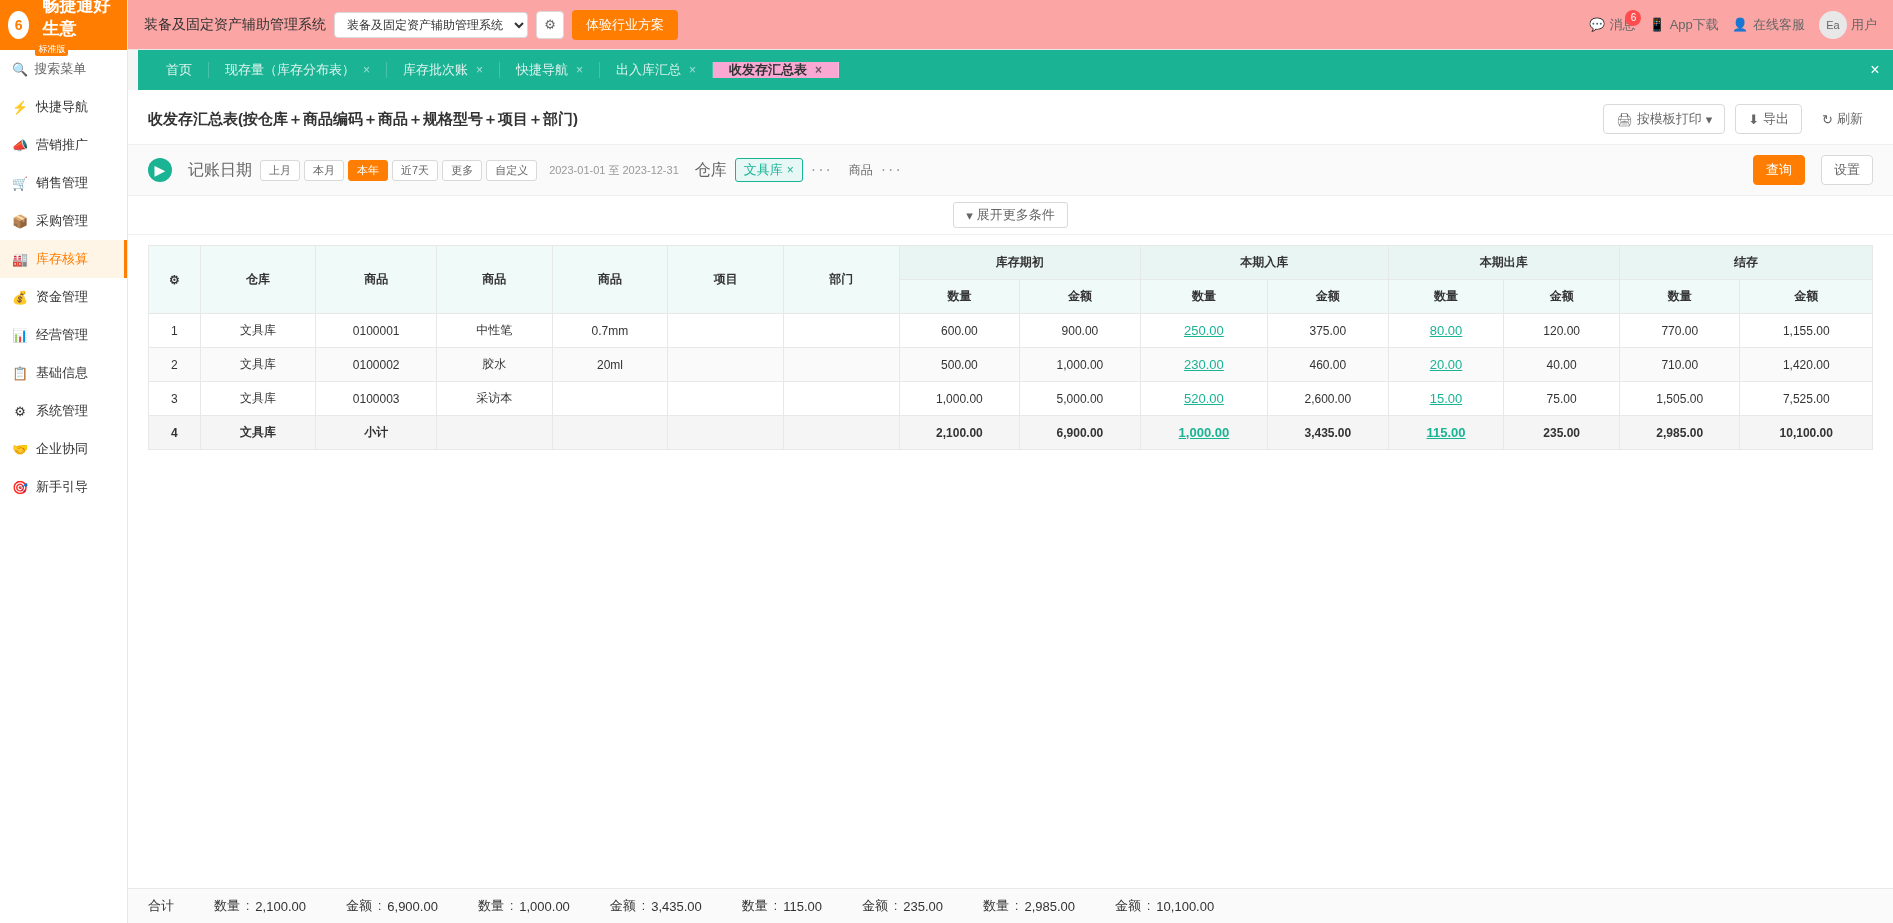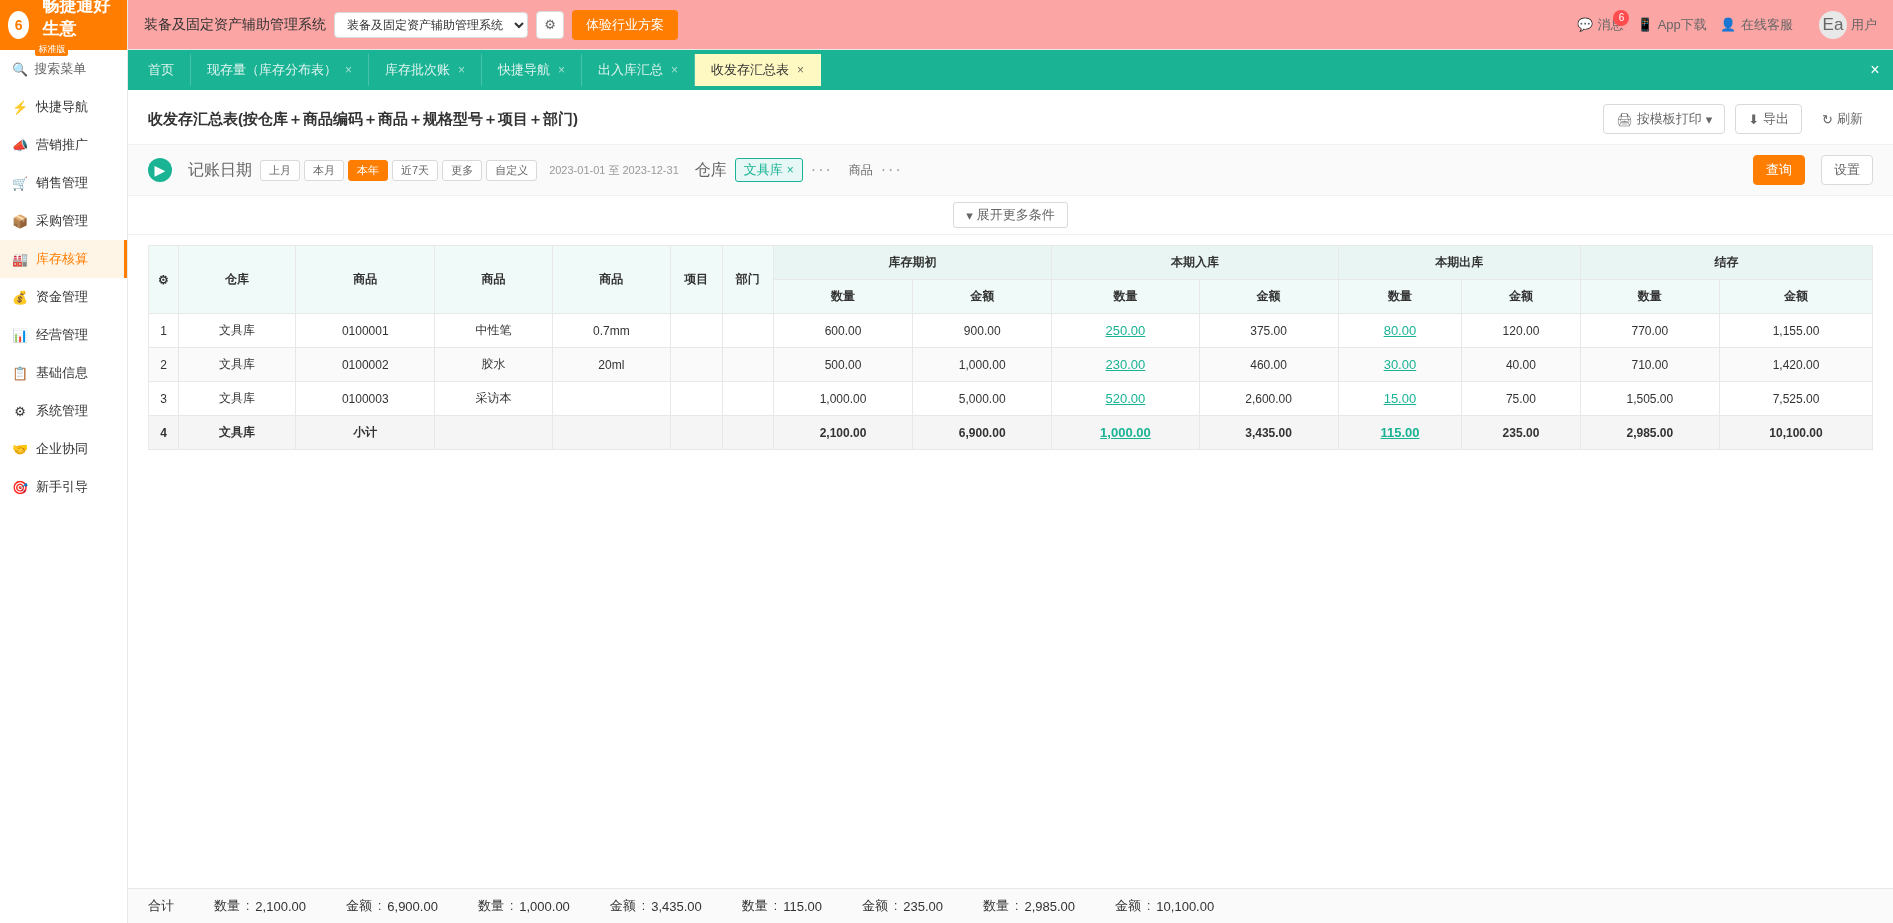--- a/index.html
+++ b/index.html
@@ -22,26 +22,26 @@
     
     .top-header { height: 50px; background: #fca5a5; border-bottom: 1px solid #e8e8e8; display: flex; align-items: center; padding: 0 16px; gap: 12px; }
     .top-header-left { display: flex; align-items: center; gap: 8px; flex: 1; }
     .system-title { font-size: 14px; color: #333; font-weight: 500; }
     .system-select { border: 1px solid #d9d9d9; border-radius: 4px; padding: 4px 8px; background: #fff; color: #333; font-size: 12px; cursor: pointer; }
     .gear-btn { width: 28px; height: 28px; border: 1px solid #d9d9d9; border-radius: 4px; display: flex; align-items: center; justify-content: center; cursor: pointer; background: #fff; color: #666; }
     .trial-btn { background: #ff7d00; color: #fff; border: none; padding: 6px 14px; border-radius: 4px; cursor: pointer; font-size: 13px; }
     .top-header-right { display: flex; align-items: center; gap: 14px; }
     .header-action { display: flex; align-items: center; gap: 4px; color: #666; cursor: pointer; font-size: 12px; position: relative; }
     .badge { background: #ff4d4f; color: #fff; border-radius: 8px; padding: 0 4px; font-size: 10px; min-width: 16px; height: 16px; display: flex; align-items: center; justify-content: center; position: absolute; top: -6px; right: -6px; }
-    .user-avatar { width: 28px; height: 28px; background: #e8e8e8; border-radius: 50%; display: flex; align-items: center; justify-content: center; font-size: 17px; color: #666; margin-left: 12px; }
-
-    
-    .tab-bar { height: 40px; background: #1ab394; display: flex; align-items: stretch; padding: 4px; position: relative; }
+    .user-avatar { width: 28px; height: 28px; background: #e8e8e8; border-radius: 50%; display: flex; align-items: center; justify-content: center; font-size: 11px; color: #666; }
+
+    
+    .tab-bar { height: 40px; background: #1ab394; display: flex; align-items: stretch; padding: 12px; position: relative; margin-left: 10px; }
     .tab-item { display: flex; align-items: center; gap: 6px; padding: 0 16px; color: rgba(255,255,255,0.85); cursor: pointer; border-right: 1px solid rgba(255,255,255,0.2); font-size: 13px; white-space: nowrap; }
-    .tab-item.active { background: #fef9c3; color: #333; font-weight: 400; }
+    .tab-item.active { background: #f9a8d4; color: #333; font-weight: 700; }
     .tab-close { font-size: 12px; opacity: 0.7; cursor: pointer; margin-left: 2px; }
     .tab-bar-close { position: absolute; right: 0; top: 0; bottom: 0; width: 36px; display: flex; align-items: center; justify-content: center; color: #fff; cursor: pointer; font-size: 16px; }
 
     
     .page-content { flex: 1; overflow: auto; padding: 0; background: #0369a1; }
 
     
     .page-inner { background: #fff; margin: 0; min-height: 100%; }
 
     
@@ -62,21 +62,21 @@
     .date-range { color: #999; font-size: 11px; }
     .warehouse-tag { display: flex; align-items: center; gap: 4px; background: #e6f7f5; border: 1px solid #1ab394; border-radius: 3px; padding: 2px 8px; color: #1ab394; font-size: 12px; }
     .warehouse-tag-close { cursor: pointer; font-size: 12px; }
     .more-dots { color: #999; cursor: pointer; font-size: 16px; letter-spacing: 2px; }
     .goods-label { color: #666; font-size: 12px; }
     .expand-more-btn { display: flex; align-items: center; gap: 4px; color: #666; cursor: pointer; font-size: 12px; border: 1px solid #d9d9d9; border-radius: 3px; padding: 3px 12px; background: #fff; }
 
     
     .table-container { padding: 0 20px 20px; overflow: auto; }
     table { width: 100%; border-collapse: collapse; margin-top: 10px; }
-    th { background: #f0faf8; color: #333; font-weight: 600; padding: 8px 0; text-align: center; border: 1px solid #e8e8e8; font-size: 12px; white-space: nowrap; }
+    th { background: #f0faf8; color: #333; font-weight: 600; padding: 8px 20px; text-align: center; border: 1px solid #e8e8e8; font-size: 12px; white-space: nowrap; }
     td { padding: 8px 10px; text-align: center; border: 1px solid #e8e8e8; font-size: 12px; color: #333; }
     tr:nth-child(even) { background: #fafafa; }
     .subtotal-row td { font-weight: bold; background: #f5f5f5; }
     .number-link { color: #1ab394; text-decoration: underline; cursor: pointer; }
     .settings-icon-cell { width: 30px; background: #f0faf8; }
 
     
     .bottom-bar { position: sticky; bottom: 0; background: #fafafa; border-top: 1px solid #e8e8e8; padding: 8px 20px; display: flex; align-items: center; gap: 40px; }
     .total-label { font-weight: 400; color: #333; }
     .total-item { display: flex; align-items: center; gap: 6px; color: #333; font-size: 12px; }
@@ -329,21 +329,21 @@
               <td>文具库</td>
               <td>0100002</td>
               <td>胶水</td>
               <td>20ml</td>
               <td></td>
               <td></td>
               <td>500.00</td>
               <td>1,000.00</td>
               <td><span class="number-link">230.00</span></td>
               <td>460.00</td>
-              <td><span class="number-link">30.00</span></td>
+              <td><span class="number-link">20.00</span></td>
               <td>40.00</td>
               <td>710.00</td>
               <td>1,420.00</td>
             </tr>
 
             <tr>
               <td>3</td>
               <td>文具库</td>
               <td>0100003</td>
               <td>采访本</td>

